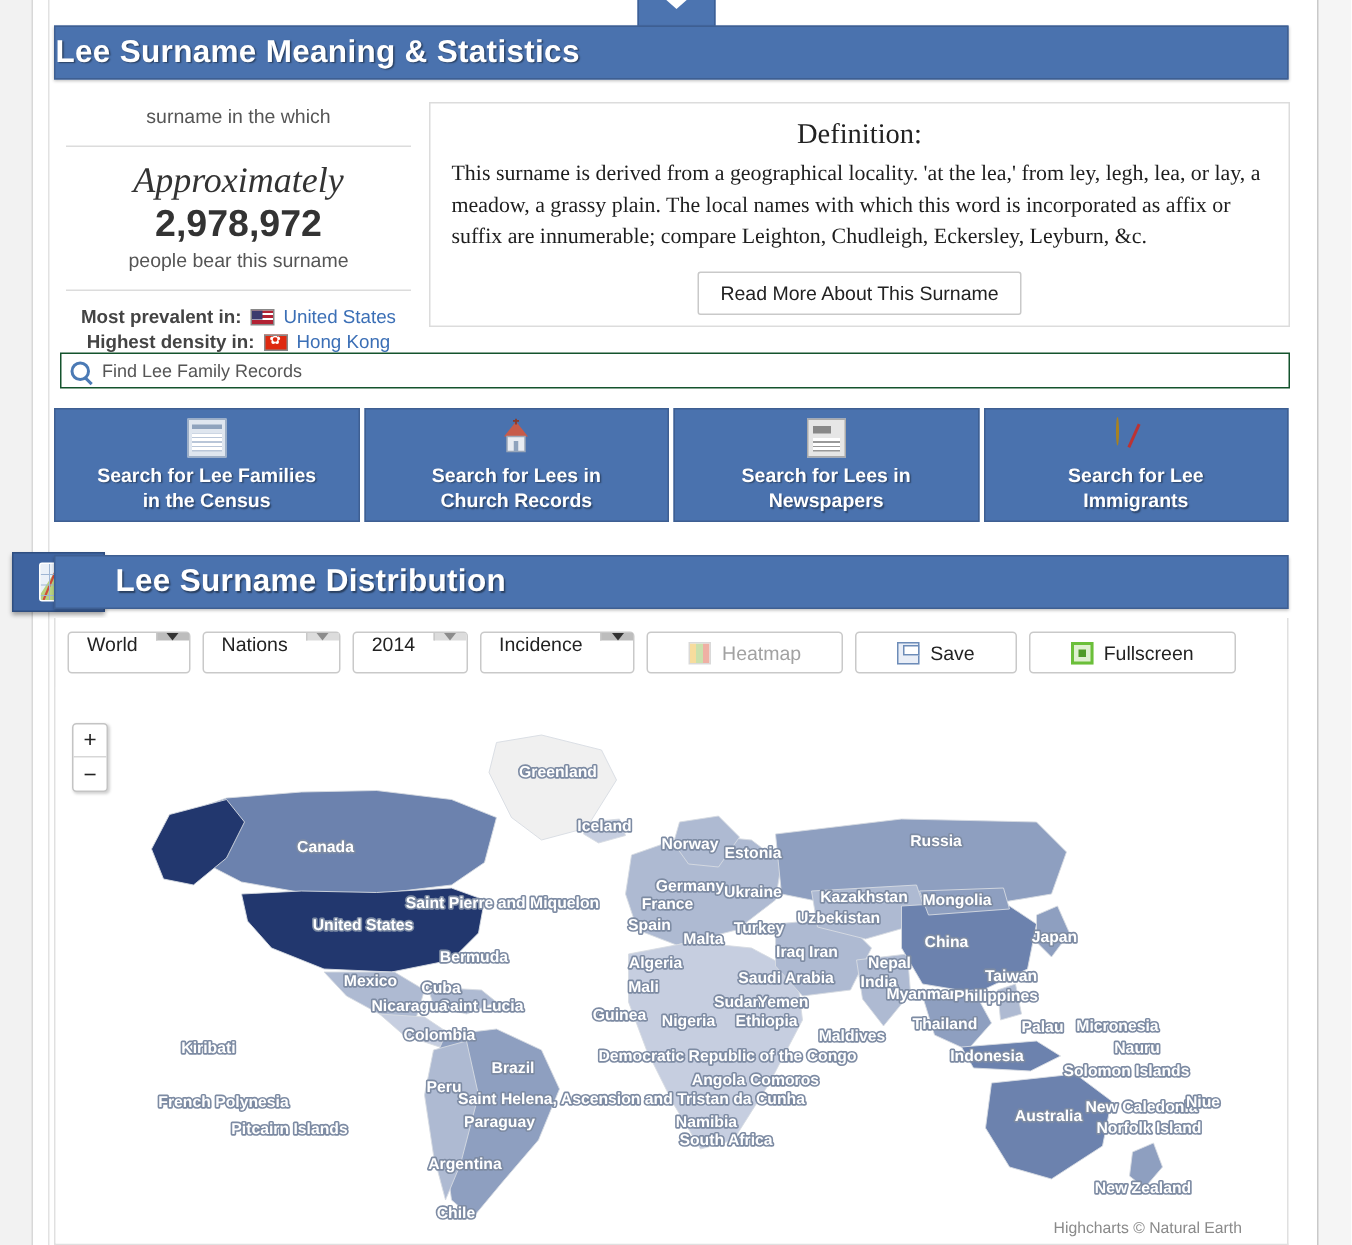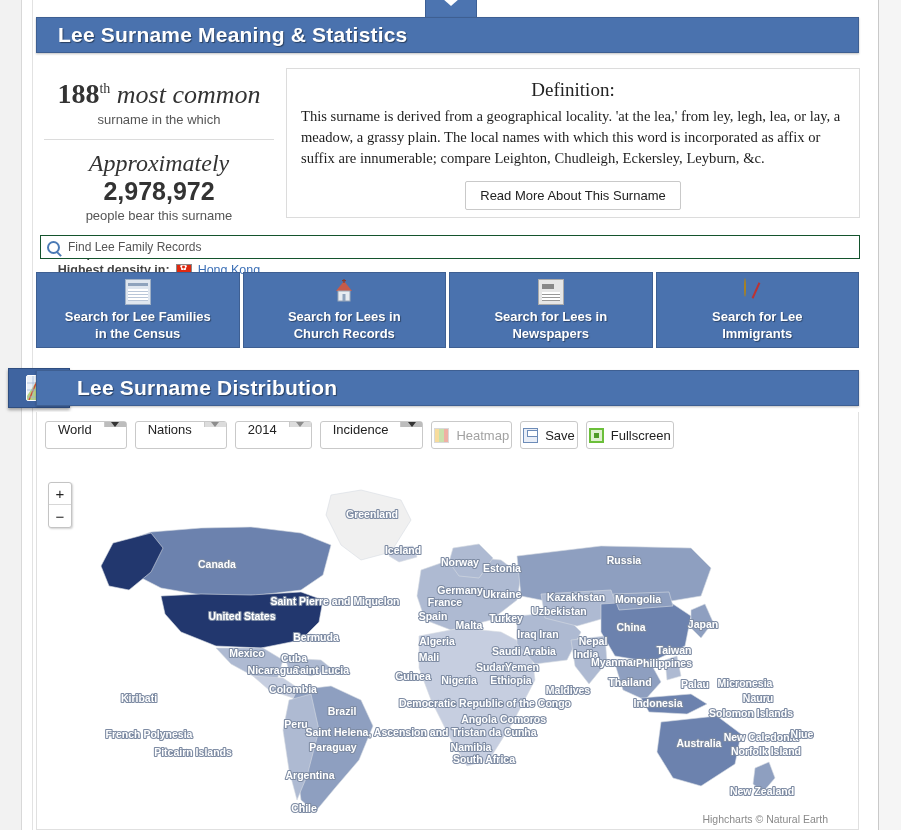--- a/index.html
+++ b/index.html
@@ -26,21 +26,21 @@
   
   .sec-head {
     position:absolute; height:36px; background:#4a72ae;
     border:1px solid #3e5f92; display:flex; align-items:center;
     box-shadow:0 1px 2px rgba(0,0,0,.25);
   }
   .sec-head h2 {
     color:#fff; font-size:21px; font-weight:bold; letter-spacing:.2px;
     text-shadow:1px 1px 1px rgba(0,0,0,.45);
   }
-  #head1 { left:36px; top:17px; width:823px; padding-left:21px; }
+  #head1 { left:36px; top:17px; width:823px; padding-left:0; }
 
   #head2 { left:36px; top:370px; width:823px; padding-left:40px; }
   .head2-tab {
     position:absolute; left:8px; top:368px; width:62px; height:40px;
     background:#3f64a0; border:1px solid #2f4e80;
     box-shadow:0 2px 3px rgba(0,0,0,.35);
     display:flex; align-items:center; justify-content:center;
   }
   .head2-chev {
     position:absolute; left:62px; top:370px; width:0;height:0;
@@ -108,21 +108,21 @@
 
   
   .mappanel { position:absolute; left:36px; top:412px; width:823px; height:418px; background:#fff; border:1px solid #e0e0e0; border-top:none; overflow:hidden;}
   .toolbar { position:absolute; left:0; top:0; width:100%; height:46px; display:flex; align-items:center; padding-left:8px; gap:8px; }
   .sel { height:28px; display:flex; align-items:flex-start; border:1px solid #c9c9c9; border-radius:3px; background:#fff; cursor:pointer; }
   .sel .t { padding:0 12px; display:flex; align-items:center; font-size:13px; color:#222; }
   .sel .ar { width:22px; display:flex; align-items:center; justify-content:center; border-left:1px solid #c9c9c9; background:#bdbdbd; }
   .sel.light .ar { background:#dcdcdc; }
   .sel .ar:after { content:""; border-left:4px solid transparent;border-right:4px solid transparent;border-top:5px solid #333; }
   .sel.light .ar:after { border-top-color:#8c8c8c; }
-  .btn { height:28px; display:flex; align-items:center; gap:7px; padding:0 2px; border:1px solid #c9c9c9; border-radius:3px; background:#fff; cursor:pointer; font-size:13px; color:#222;}
+  .btn { height:28px; display:flex; align-items:center; gap:7px; padding:0 27px; border:1px solid #c9c9c9; border-radius:3px; background:#fff; cursor:pointer; font-size:13px; color:#222;}
   .btn.dis { color:#a2a2a2; cursor:default; }
   .bic { width:15px;height:15px;flex:none;position:relative; }
   .bic-heat { background:linear-gradient(90deg,#f2c14e 33%,#9fc76a 33% 66%,#e2705a 66%); border:1px solid #bbb; opacity:.55;}
   .bic-save { background:#e9eef7; border:1px solid #6d8cb8; }
   .bic-save:before{content:"";position:absolute;left:3px;top:1px;width:9px;height:5px;background:#fff;border:1px solid #6d8cb8;}
   .bic-full { border:2px solid #6bbf3a; background:#dff0d0; position:relative;}
   .bic-full:after{content:"";position:absolute;left:3px;top:3px;width:5px;height:5px;background:#4f9b27;}
 
   
   .zoomctl { position:absolute; left:48px; top:482px; width:24px; border:1px solid #c4c4c4; background:#fff; border-radius:3px; z-index:6; box-shadow:1px 1px 2px rgba(0,0,0,.18);}
@@ -144,24 +144,20 @@
   <div class="gutter-b"></div>
   <div class="gutter-r"></div>
 
   <div class="top-tab"></div>
 
   <div class="sec-head" id="head1">
     <h2>Lee Surname Meaning &amp; Statistics</h2>
   </div>
 
   <div class="stats">
-    <div class="rank">
-      <b>188</b><sup>th</sup>
-      <i>most common</i>
-    </div>
     <div class="sub">surname in the which</div>
     <div class="divider"></div>
     <div class="approx">
       <i>Approximately</i>
       <b>2,978,972</b>
     </div>
     <div class="sub">people bear this surname</div>
     <div class="divider"></div>
     <div class="prevrow">
       <span class="lbl">Most prevalent in:</span>

